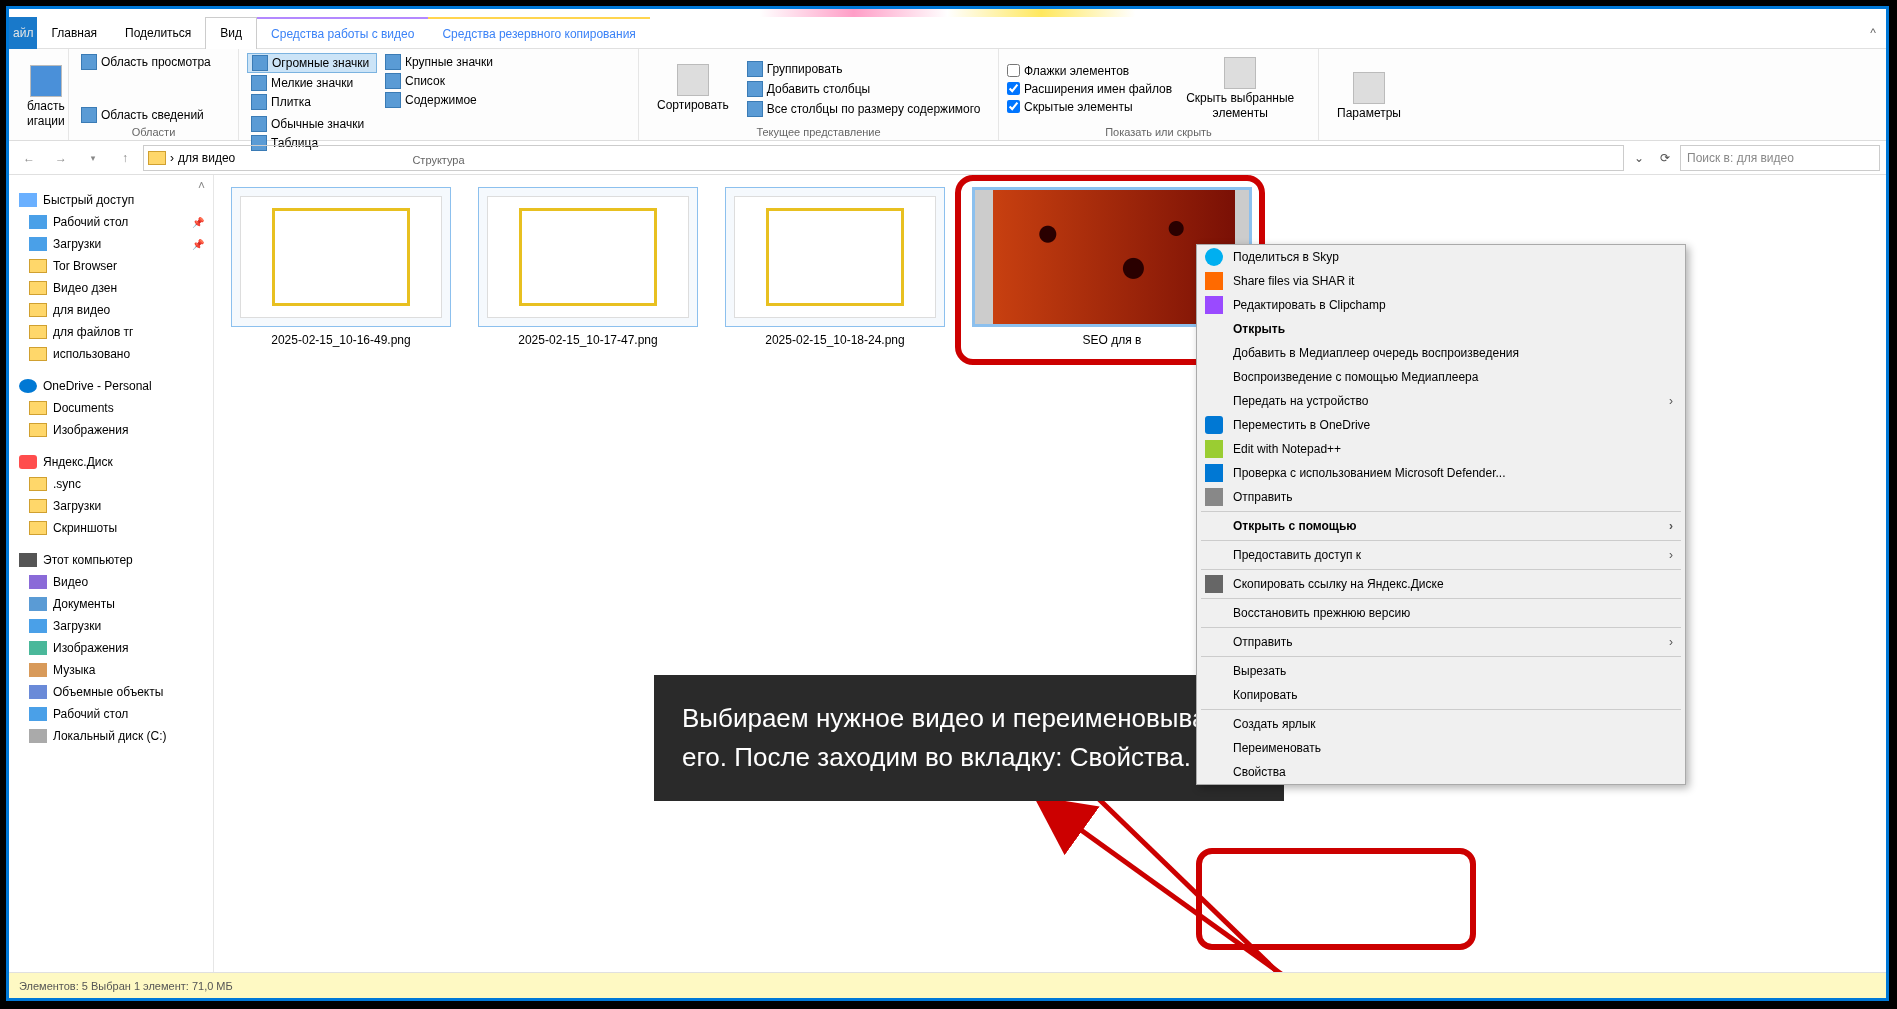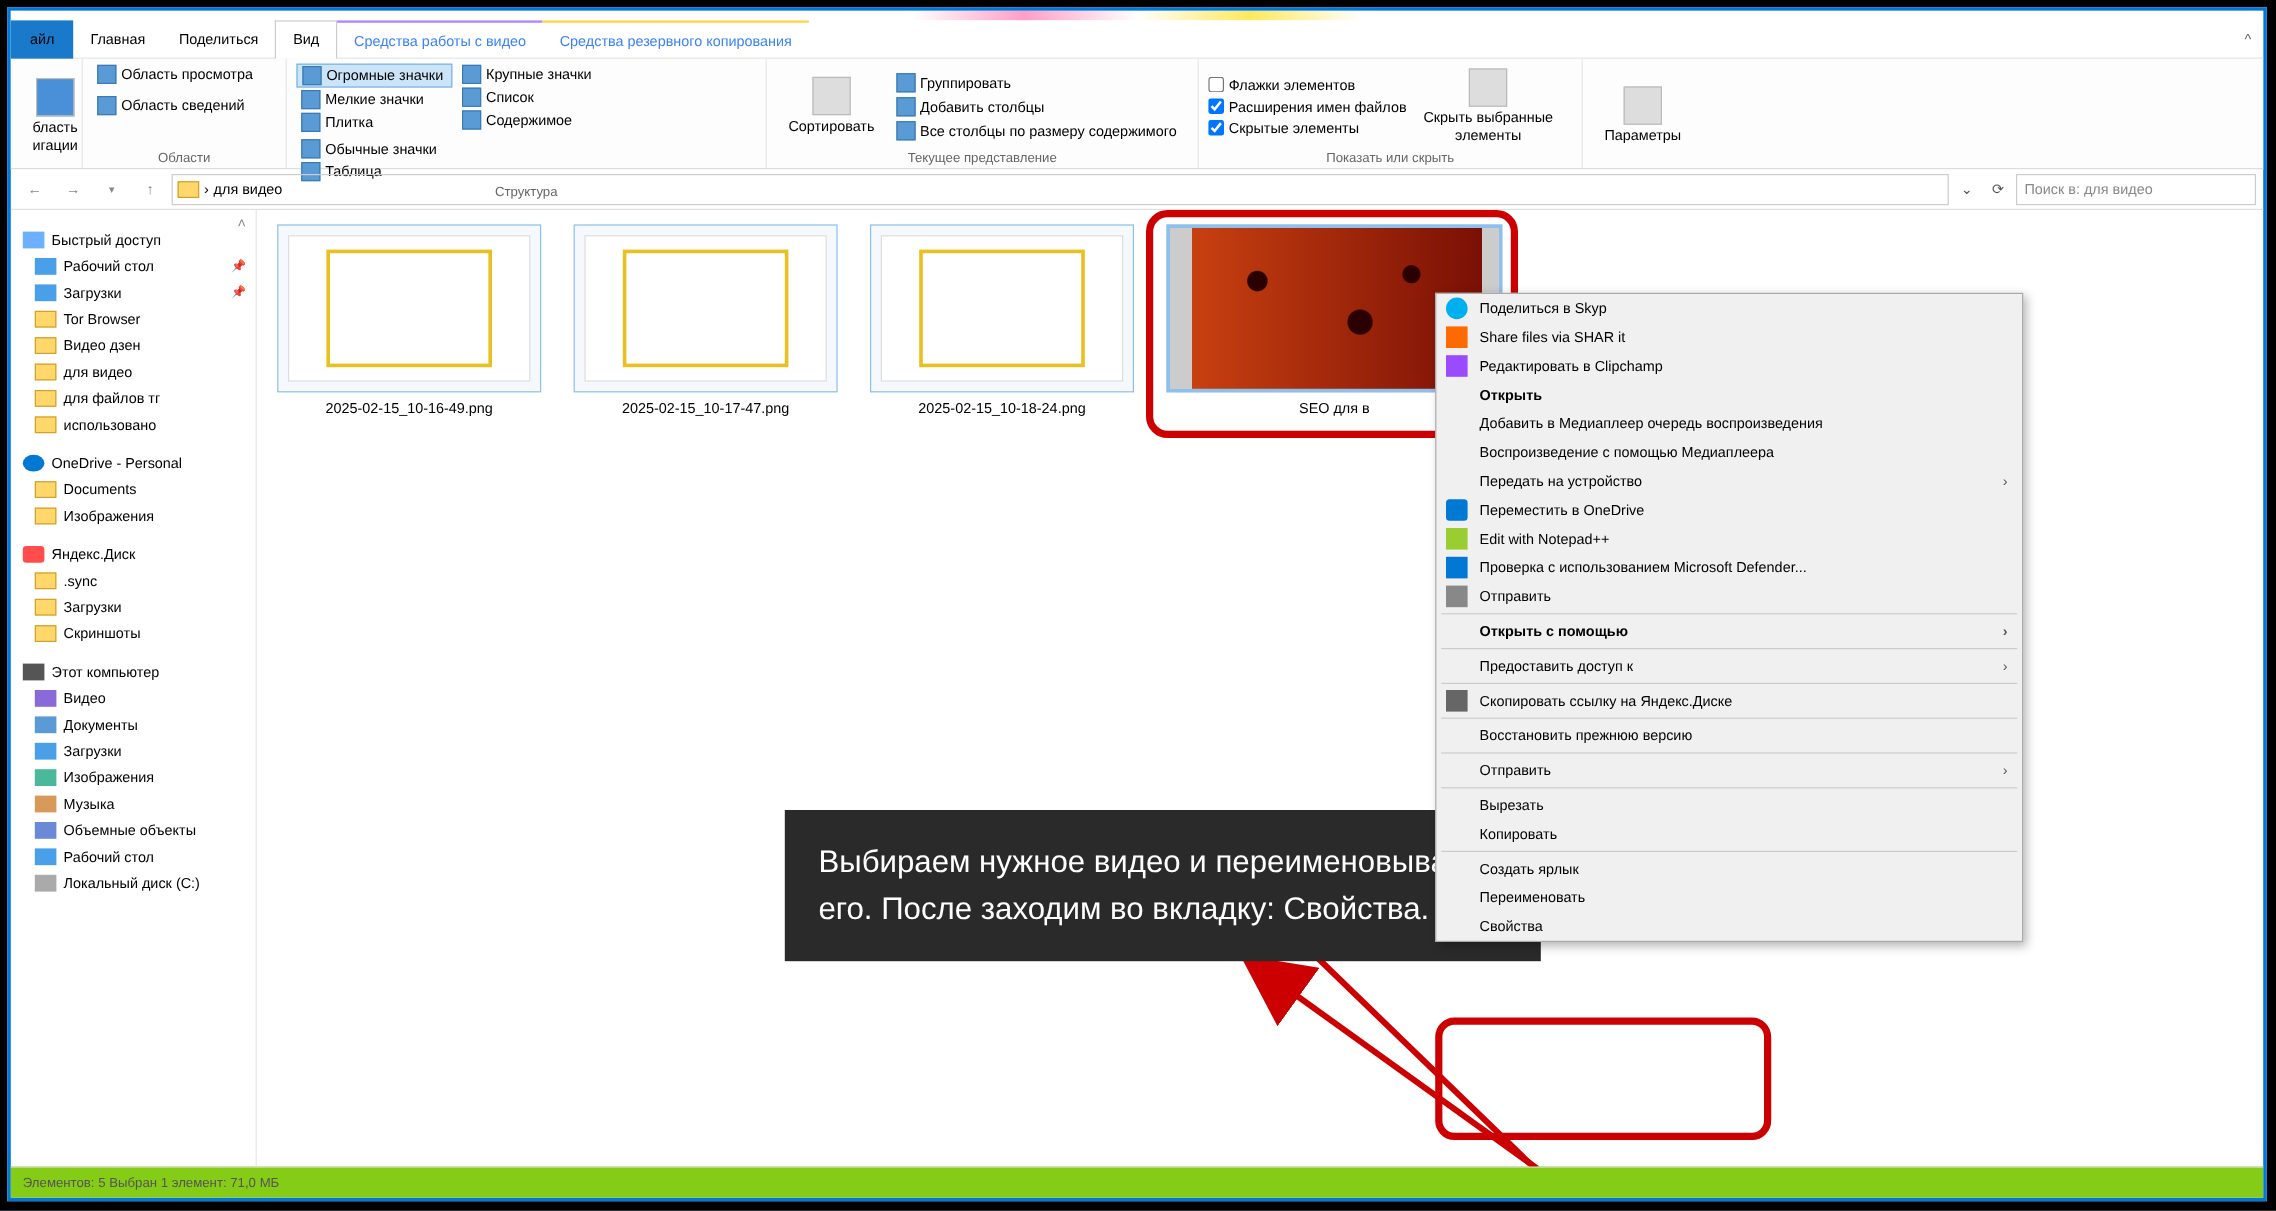--- a/index.html
+++ b/index.html
@@ -1,20 +1,20 @@
 <!DOCTYPE html>
 <html><head>
 <meta charset="utf-8">
 <style>
 *{box-sizing:border-box;margin:0;padding:0;font-family:"Segoe UI",Tahoma,sans-serif;font-size:12px}
 body{background:#000;width:1897px;height:1009px;overflow:hidden;position:relative}
 .frame{position:absolute;left:6px;top:6px;right:8px;bottom:8px;border:3px solid #0078d7;background:#fff;display:flex;flex-direction:column}
 .titlebar{height:8px;background:linear-gradient(to right,#fff 40%,#ff9ec7 45%,#fff 50%,#ffe85e 55%,#fff 60%)}
 .tabs{display:flex;align-items:center;height:32px;background:#fff;border-bottom:1px solid #e0e0e0}
-.filetab{background:#1979ca;color:#000000;padding:6px 16px;height:32px;display:flex;align-items:center}
+.filetab{background:#1979ca;color:#e5e5e5;padding:6px 4px;height:32px;display:flex;align-items:center}
 .tab{padding:6px 14px;height:32px;display:flex;align-items:center;cursor:pointer}
 .tab.active{background:#fff;border:1px solid #ccc;border-bottom:none}
 .tab.ctx{color:#3b82f6}
 .tab.ctx.video{border-top:2px solid #b388ff}
 .tab.ctx.backup{border-top:2px solid #ffd54f}
 .tabspacer{flex:1}
 .tabmin{padding:0 10px;color:#666}
 .ribbon{display:flex;height:92px;border-bottom:1px solid #ddd;background:#fdfdfd}
 .rgroup{border-right:1px solid #e6e6e6;padding:4px 8px 0;display:flex;flex-direction:column}
 .rgroup .body{flex:1;display:flex;gap:4px}
@@ -74,21 +74,21 @@
 .cico.share{background:#ff6a00}
 .cico.clip{background:#9a4aff}
 .cico.onedrive{background:#0078d4;border-radius:3px}
 .cico.npp{background:#9acd32}
 .cico.def{background:#0078d4}
 .cico.send{background:#888}
 .cico.ylink{background:#666}
 .redbox2{position:absolute;left:1196px;top:848px;width:280px;height:102px;border:6px solid #cc0000;border-radius:16px;z-index:60;pointer-events:none}
 .anno{position:absolute;left:440px;top:500px;width:630px;background:#2a2a2a;color:#fff;padding:24px 28px;font-size:26px;line-height:1.5;z-index:40}
 .arrowsvg{position:absolute}
-.status{height:26px;border-top:1px solid #e0e0e0;background:#84cc16;display:flex;align-items:center;padding:0 10px;font-size:11px;color:#555}
+.status{height:26px;border-top:1px solid #e0e0e0;background:#fef9c3;display:flex;align-items:center;padding:0 10px;font-size:11px;color:#555}
 .col{display:flex;flex-direction:column;gap:1px}
 </style>
 </head>
 <body>
 
 <div class="frame">
   <div class="titlebar"></div>
 
   <div class="tabs">
     <div class="filetab">айл</div>
@@ -106,21 +106,21 @@
       <div class="body">
           <div class="bigbtn">
             <div class="bico" style="background:#4a90d9"></div>
             <span style="white-space:pre-line">бласть
 игации</span>
           </div>
         </div>
     </div>
     <div class="rgroup" style="width:170px">
       <div class="body">
-          <div class="col" style="justify-content:flex-start;gap:8px">
+          <div class="col" style="justify-content:space-between;gap:8px">
         <div class="rbtn">
               <span class="ico"></span>
               <span>Область просмотра</span>
             </div>
         <div class="rbtn">
               <span class="ico"></span>
               <span>Область сведений</span>
             </div>
       </div>
         </div>

